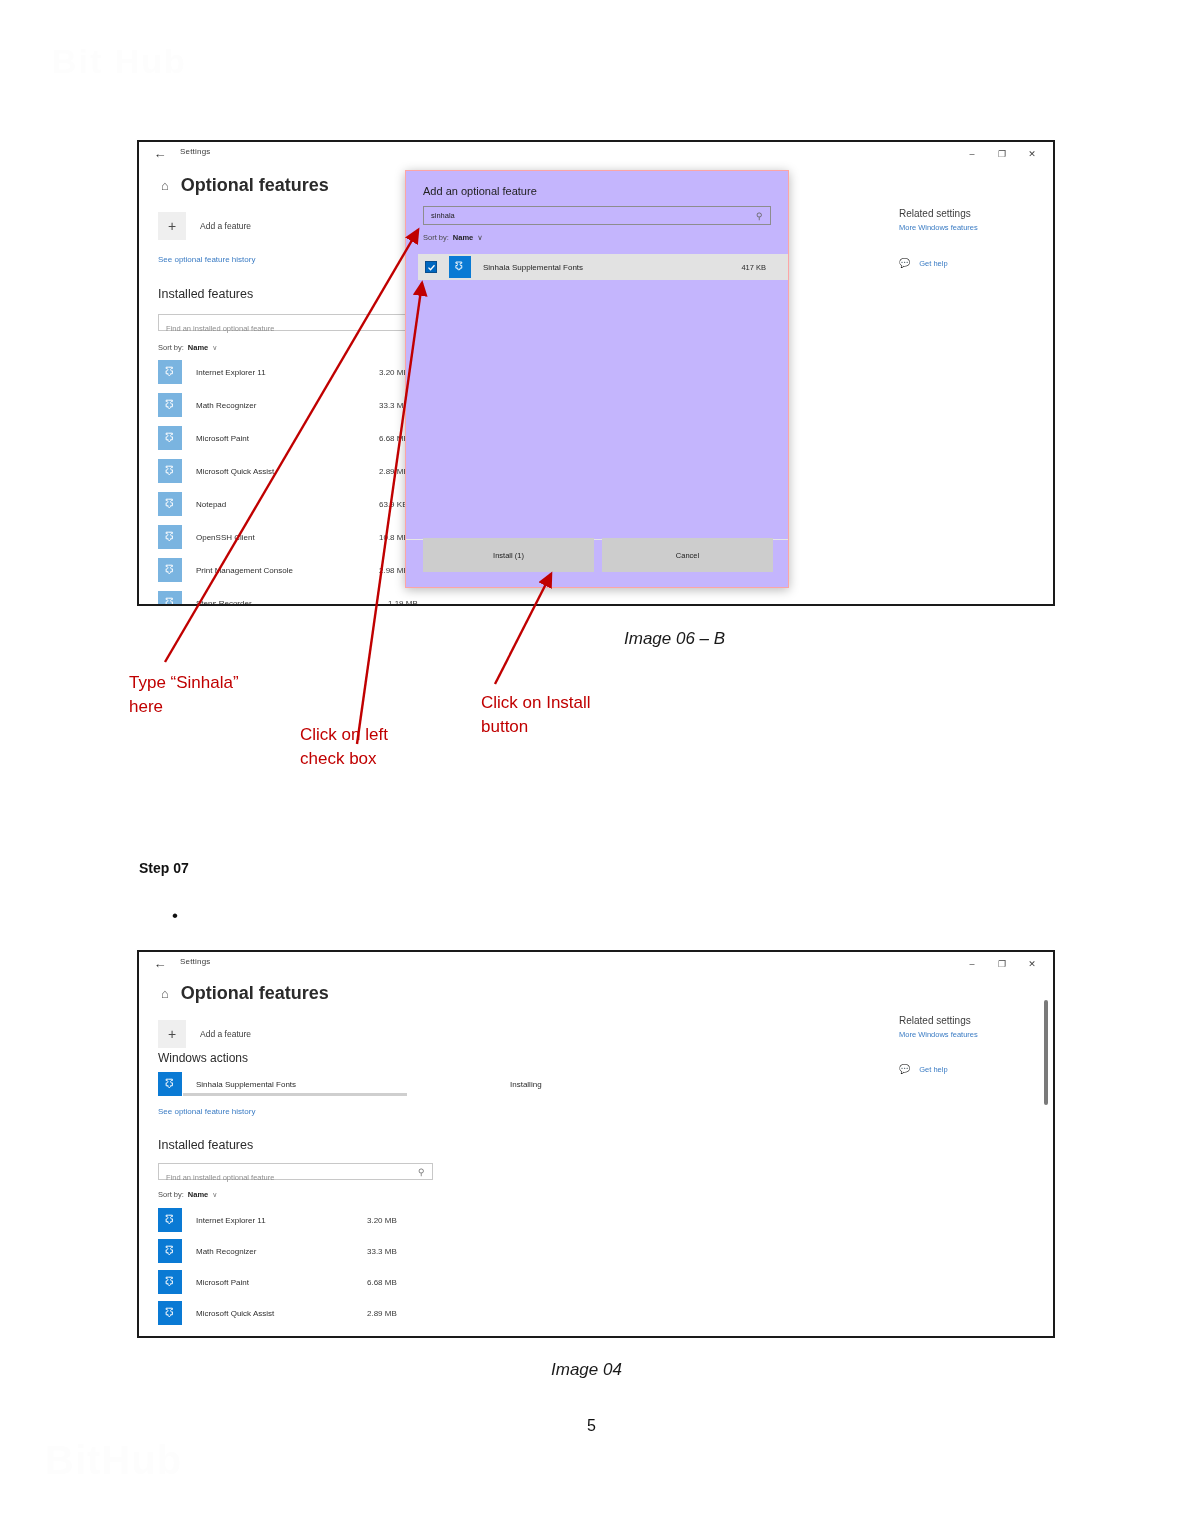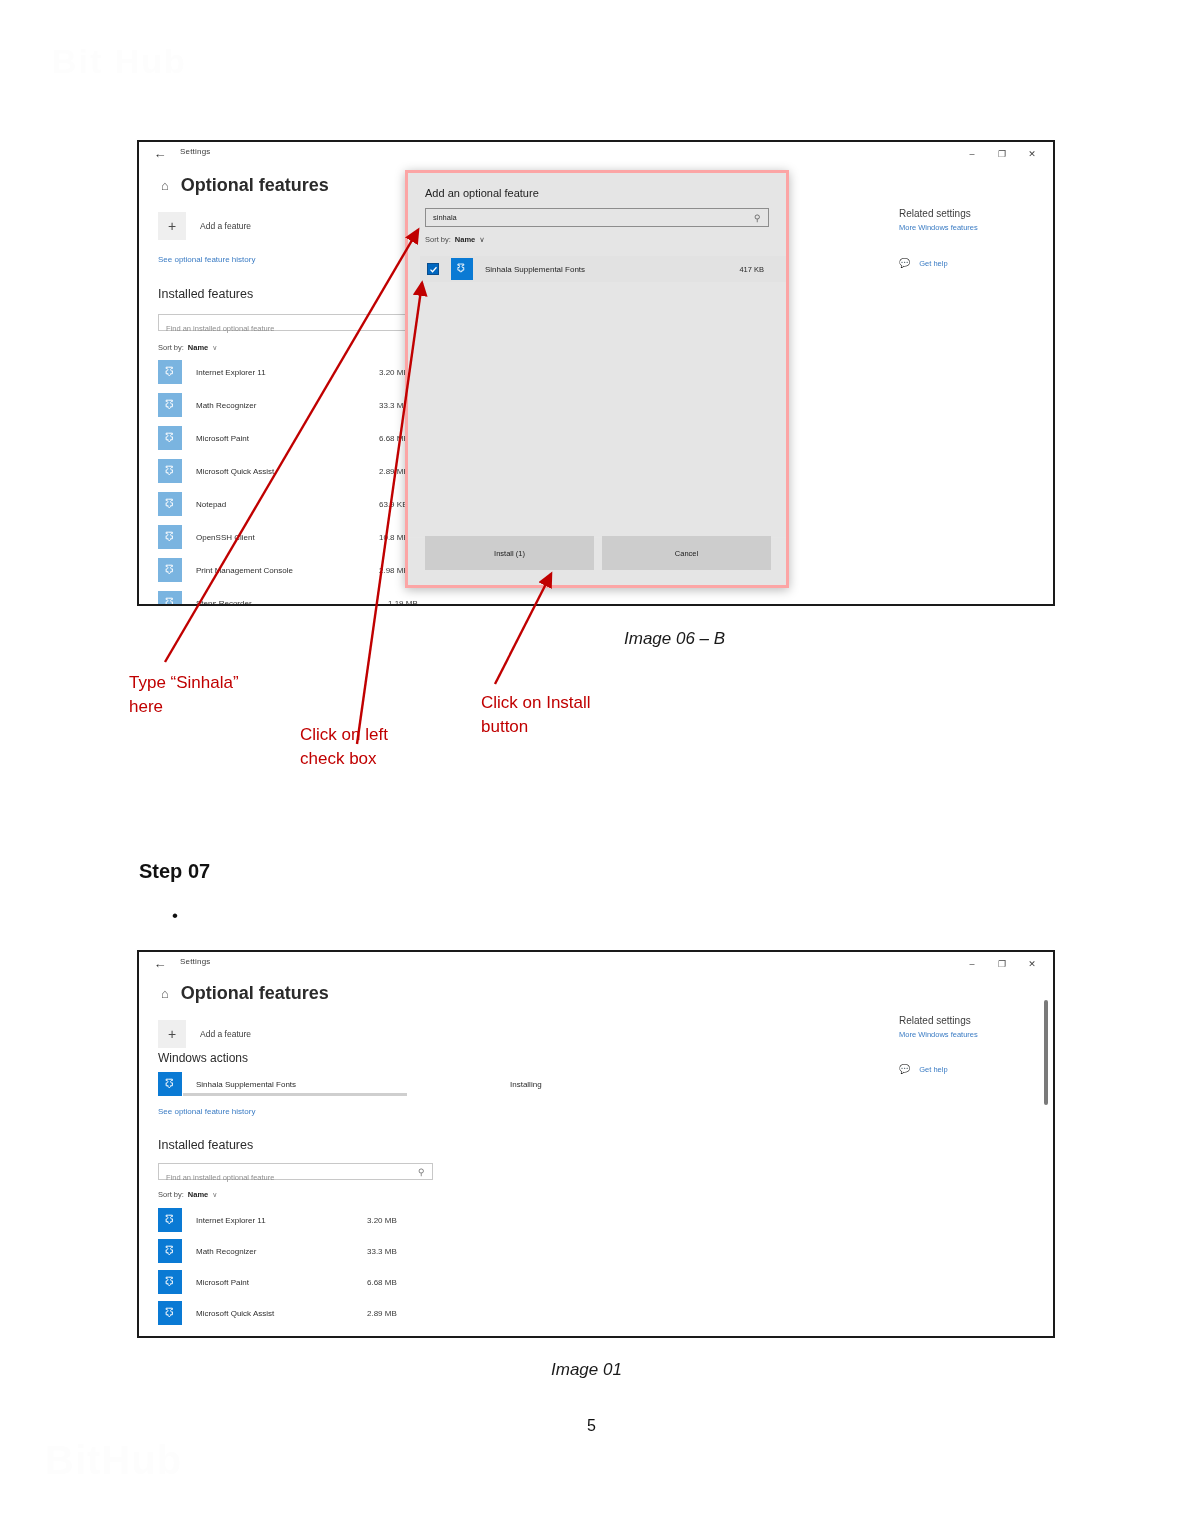--- a/index.html
+++ b/index.html
@@ -51,21 +51,21 @@
   .featrow .sz { position:absolute; font-size:8px; color:#3a3a3a; }
 
   
   .rail-h { position:absolute; font-size:10px; color:#3c3c3c; }
   .rail-l { position:absolute; font-size:7.5px; color:#3b7cc4; }
   .help-row { position:absolute; display:flex; align-items:center; gap:9px; }
   .help-row .hi { font-size:9px; color:#3a3a3a; }
   .help-row .ht { font-size:7.5px; color:#3b7cc4; }
 
   
-  .dlg { position:absolute; background:#e5e5e5; box-shadow:0 2px 10px rgba(0,0,0,.28); border:3px solid #fca5a5; }
+  .dlg { position:absolute; background:#c4b5fd; box-shadow:0 2px 10px rgba(0,0,0,.28); border:1px solid #fca5a5; }
   .dlg-title { position:absolute; left:17px; top:14px; font-size:11px; color:#222; }
   .dlg-search { position:absolute; left:17px; top:35px; right:17px; height:19px; border:1px solid #8d8d8d; display:flex; align-items:center; padding:0 7px; }
   .dlg-search .val { font-size:7.5px; color:#1f1f1f; flex:1; }
   .dlg-search .mag { font-size:9px; color:#666; transform:scaleX(-1); }
   .dlg-sort { position:absolute; left:17px; top:62px; font-size:7.5px; color:#4a4a4a; display:flex; align-items:center; gap:4px; }
   .dlg-sort b { color:#1f1f1f; }
   .dlg-item { position:absolute; left:12px; right:0px; top:83px; height:26px; background:#e2e2e2; display:flex; align-items:center; }
   .cbx { width:12px; height:12px; background:#0067c0; border:1px solid #0a4d8c; margin-left:7px; flex:none; display:flex; align-items:center; justify-content:center; }
   .cbx svg { width:9px; height:9px; }
   .dlg-item .ic { width:22px; height:22px; background:#0a7ad4; margin-left:12px; display:flex; align-items:center; justify-content:center; flex:none; }
@@ -82,21 +82,21 @@
   .la-row .st { position:absolute; font-size:8px; color:#2b2b2b; }
   .progbar { position:absolute; height:3px; background:#cfcfcf; }
 
   .scrollbar { position:absolute; width:4px; background:#7a7a7a; border-radius:2px; }
 
   
   .anno { position:absolute; color:#c00000; font-size:17px; line-height:1.42; }
   .arrowlayer { position:absolute; left:0; top:0; width:1187px; height:1536px; pointer-events:none; }
 
   .caption { position:absolute; font-style:italic; font-size:17px; color:#1a1a1a; }
-  .step-h { position:absolute; font-weight:bold; font-size:20px; color:#111; }
+  .step-h { position:absolute; font-weight:bold; font-size:14px; color:#111; }
   .bullet-row { position:absolute; display:flex; align-items:flex-start; gap:0px; }
   .bullet-row .dot { font-size:17px; color:#111; width:34px; }
   .bullet-row .txt { font-size:16.5px; color:#111; }
   .pagenum { position:absolute; font-size:16px; color:#111; }
 </style>
 </head>
 <body>
 
 <div class="watermark wm-top">Bit Hub</div>
 <div class="watermark wm-bot">BitHub</div>
@@ -368,14 +368,14 @@
   <div class="rail-h" style="left:760px; top:63px;">Related settings</div>
   <div class="rail-l" style="left:760px; top:78px;">More Windows features</div>
   <div class="help-row" style="left:760px; top:112px;">
     <span class="hi">💬</span>
     <span class="ht">Get help</span>
   </div>
 
   <div class="scrollbar" style="right:5px; top:48px; height:105px;"></div>
 </div>
 
-<div class="caption" style="left:551px; top:1360px;">Image 01</div>
+<div class="caption" style="left:551px; top:1360px;">Image 04</div>
 <div class="pagenum" style="left:587px; top:1417px;">5</div>
 
 </body></html>

